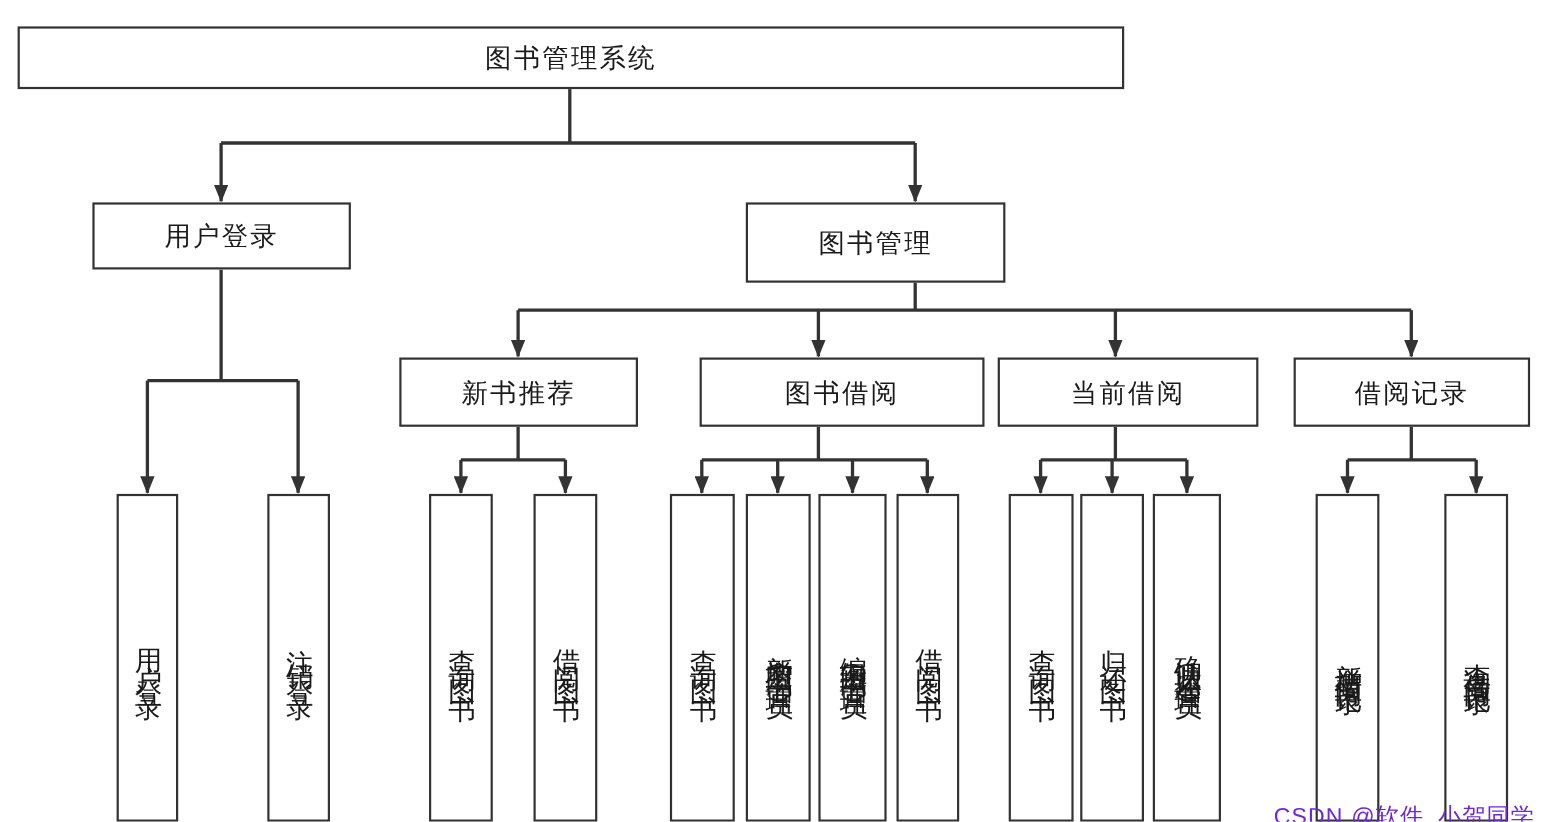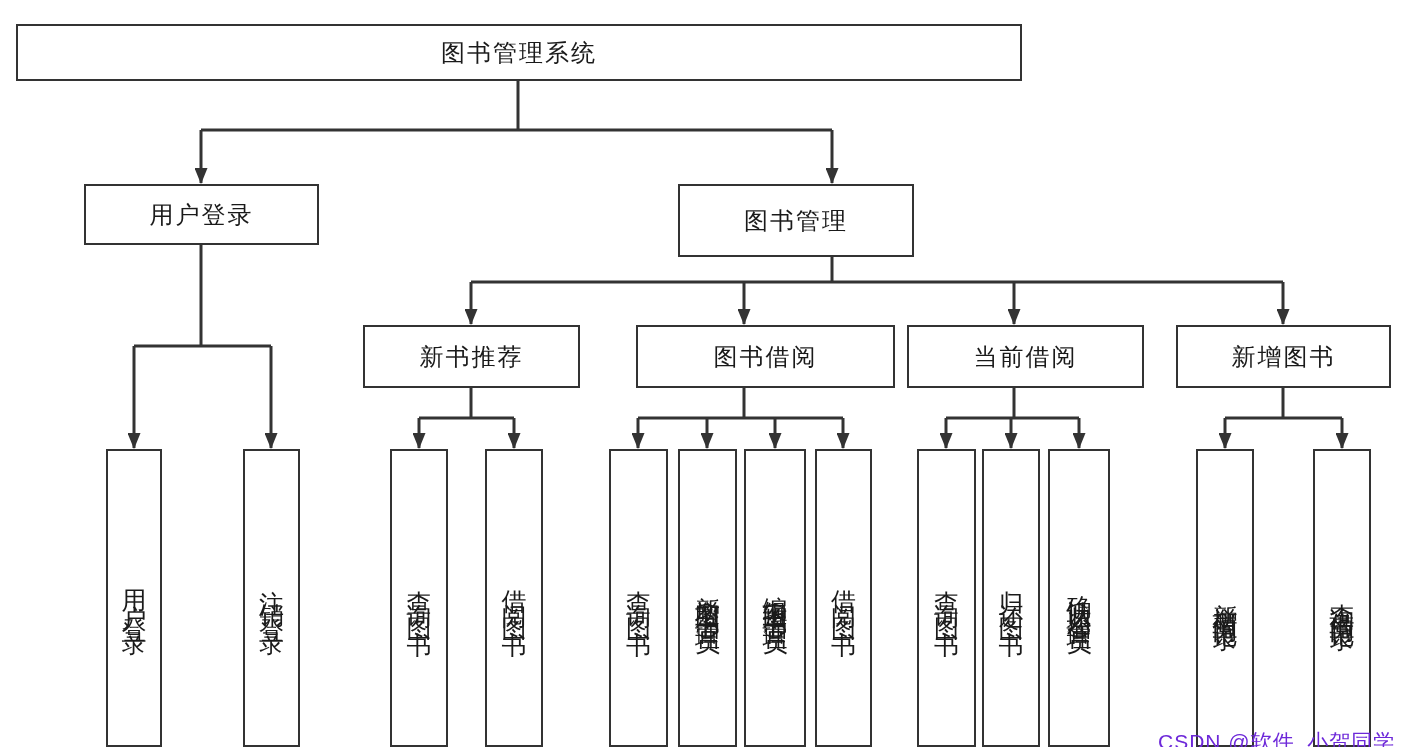--- a/index.html
+++ b/index.html
@@ -99,21 +99,21 @@
   <div class="node h" style="left:363px;top:313px;width:217px;height:63px">
     <span>新书推荐</span>
   </div>
   <div class="node h" style="left:636px;top:313px;width:259px;height:63px">
     <span>图书借阅</span>
   </div>
   <div class="node h" style="left:907px;top:313px;width:237px;height:63px">
     <span>当前借阅</span>
   </div>
   <div class="node h" style="left:1176px;top:313px;width:215px;height:63px">
-    <span>新增图书</span>
+    <span>借阅记录</span>
   </div>
 
   <div class="node v" style="left:106px;top:437px;width:56px;height:298px">
     <span>用户登录</span>
   </div>
   <div class="node v" style="left:243px;top:437px;width:57px;height:298px">
     <span>注销登录</span>
   </div>
 
   <div class="node v" style="left:390px;top:437px;width:58px;height:298px">

